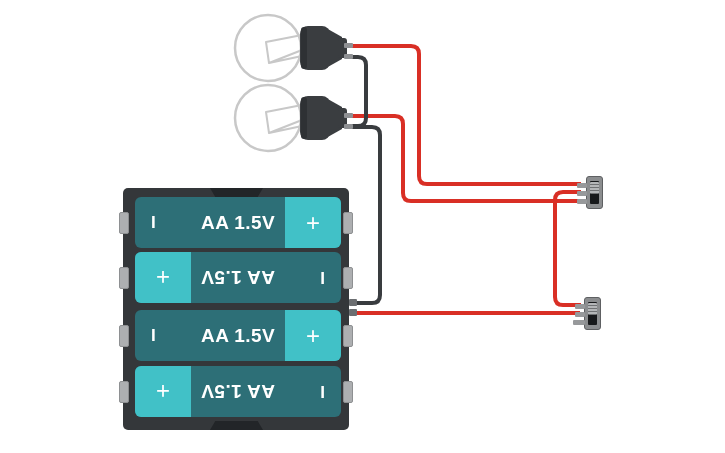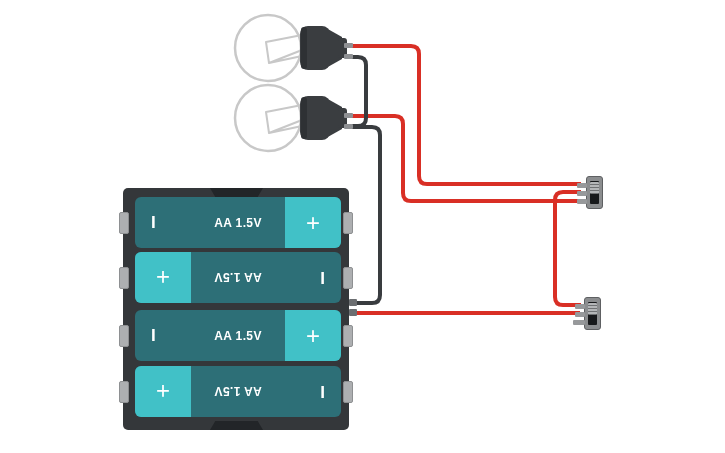--- a/index.html
+++ b/index.html
@@ -23,21 +23,21 @@
   .contact{position:absolute;width:8px;height:20px;background:var(--contact);
     border:1px solid #8e9092;border-radius:2px;}
   .battery{position:absolute;left:12px;width:206px;height:51px;background:var(--battery_body);
     border-radius:6px;}
   .batt-inner{position:absolute;inset:0;}
   .batt-inner.flipped{transform:rotate(180deg);}
   .cap{position:absolute;right:0;top:0;bottom:0;width:56px;background:var(--battery_cap);
     border-radius:0 6px 6px 0;display:flex;align-items:center;justify-content:center;}
   .plus{color:var(--battery_text);font-size:24px;font-weight:400;line-height:1;}
   .batt-label{position:absolute;inset:0;display:flex;align-items:center;justify-content:center;
-    color:var(--battery_text);font-size:12px;font-weight:bold;letter-spacing:.4px;}
+    color:var(--battery_text);font-size:19px;font-weight:bold;letter-spacing:.4px;}
   .minus{position:absolute;left:16px;top:0;bottom:0;display:flex;align-items:center;
     color:var(--battery_text);font-size:17px;font-weight:bold;}
   .term-stub{position:absolute;left:226px;width:8px;height:7px;background:var(--stub);
     border-radius:1px;}
 
   
   .switch{position:absolute;width:17px;height:33px;background:var(--switch_body);
     border:1px solid var(--switch_border);border-radius:3px;box-sizing:border-box;}
   .channel{position:absolute;left:3px;right:3px;top:4px;bottom:4px;background:var(--switch_channel);
     border-radius:1px;}

